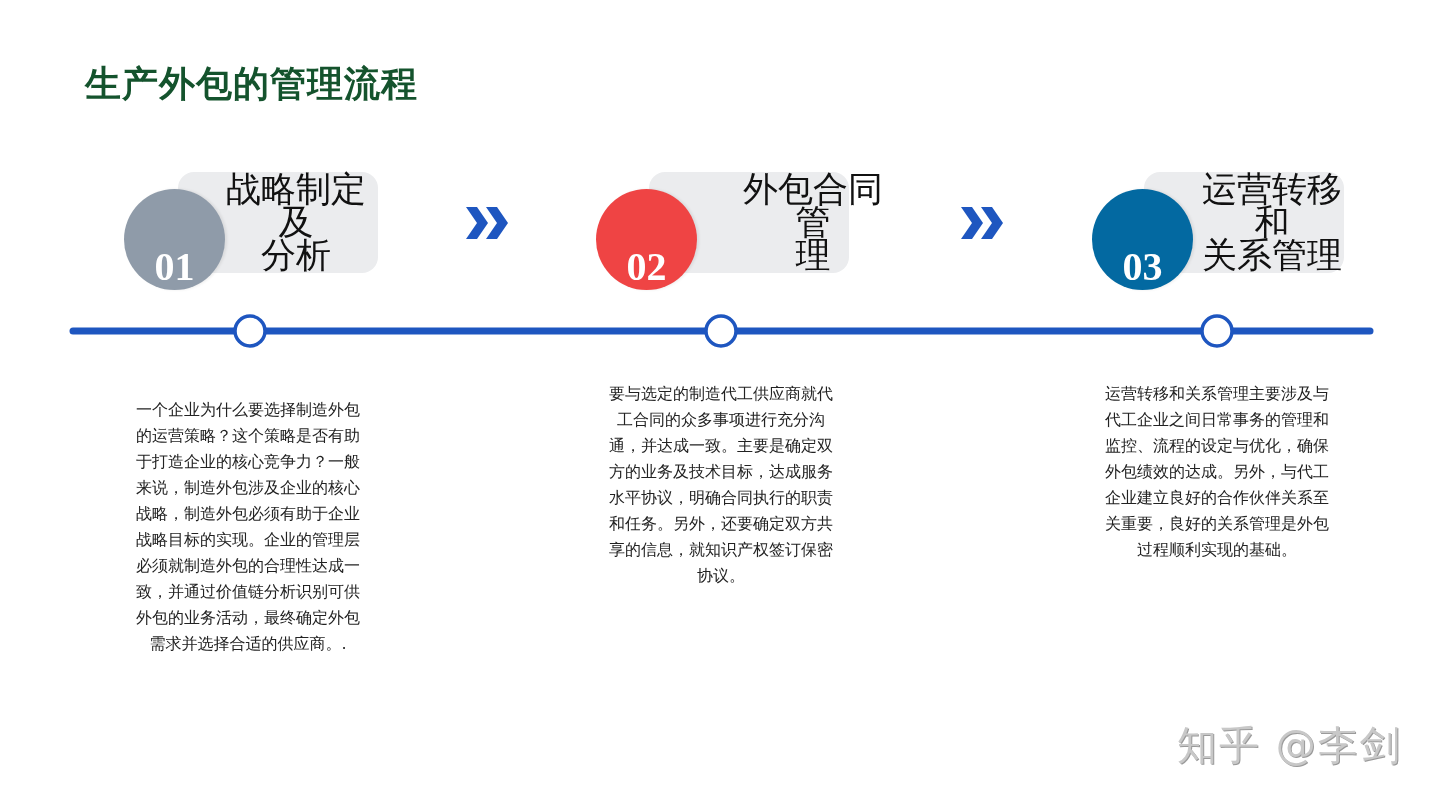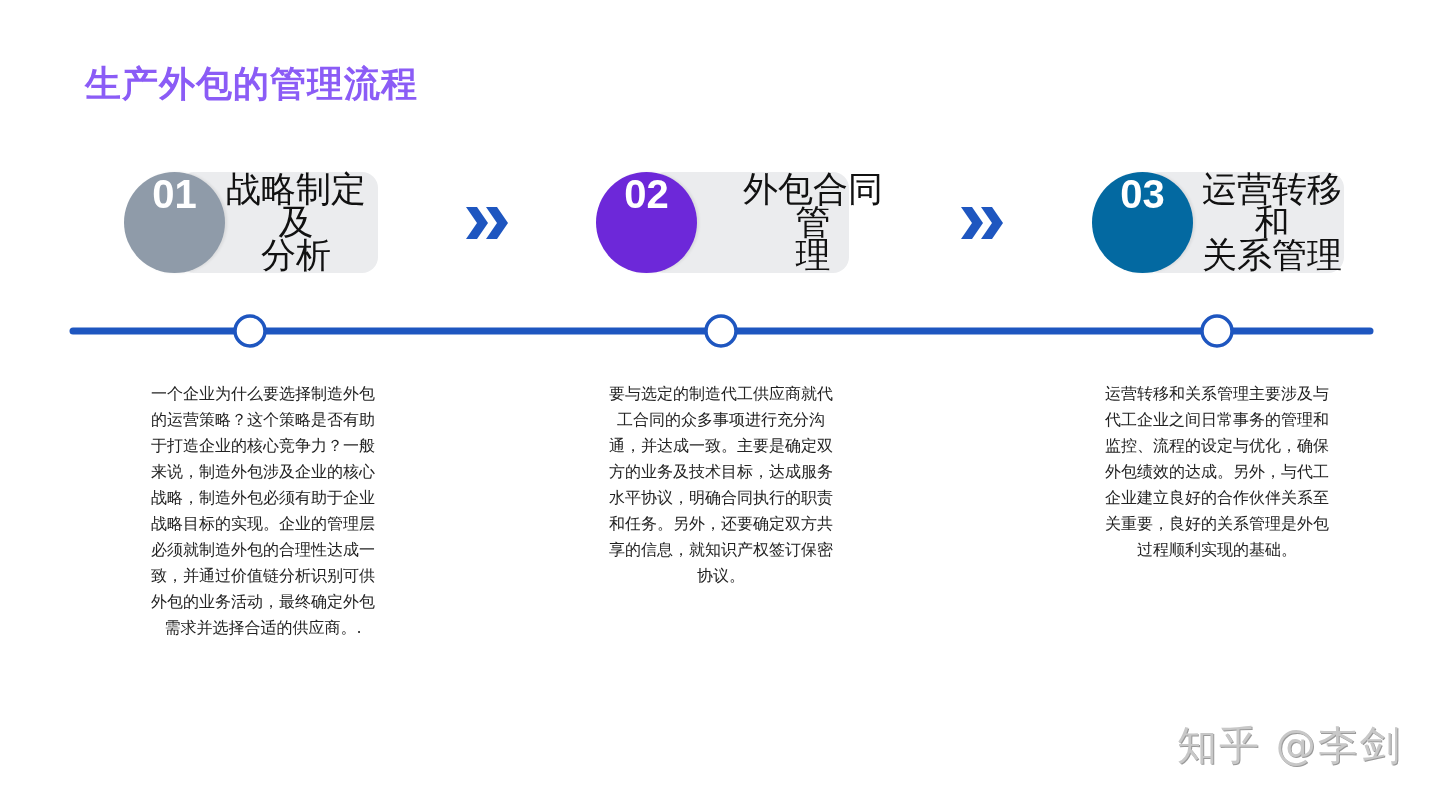--- a/index.html
+++ b/index.html
@@ -4,37 +4,37 @@
 <style>
   html, body { margin: 0; padding: 0; }
   body {
     width: 1440px; height: 803px; position: relative; overflow: hidden;
     background: #ffffff;
     font-family: "DejaVu Sans", "Liberation Sans", sans-serif;
     color: #1a1a1a;
   }
   .title {
     position: absolute; left: 85px; top: 62px;
-    font-size: 36px; font-weight: bold; letter-spacing: 1px; color: #8b5cf6;
+    font-size: 36px; font-weight: bold; letter-spacing: 1px; color: #14532d;
     line-height: 44px;
   }
   .step { position: absolute; top: 172px; height: 101px; }
   .pill {
     position: absolute; top: 0; height: 101px; width: 200px;
     background: #ebecee; border-radius: 16px;
   }
   .pill-text {
     position: absolute; top: 0; height: 101px; display: flex; align-items: center; justify-content: center;
     text-align: center; font-size: 35px; line-height: 33px; color: #111;
   }
   .circle {
-    position: absolute; top: 0; width: 101px; height: 101px; border-radius: 50%;
-    display: flex; align-items: flex-start; justify-content: center;
+    position: absolute; top: 17px; width: 101px; height: 101px; border-radius: 50%;
+    display: flex; align-items: flex-end; justify-content: center;
     color: #fff; font-weight: bold; font-size: 40px;
-    font-family: Liberation Sans, sans-serif;
+    font-family: Liberation Serif, serif;
     box-shadow: 2px 0 3px rgba(0,0,0,0.08);
   }
   .chev { position: absolute; top: 207px; width: 44px; height: 32px; }
   .timeline { position: absolute; left: 0; top: 0; width: 1440px; height: 803px; pointer-events: none; }
   .desc {
     position: absolute; top: 381px; width: 230px; text-align: center;
     font-size: 16px; line-height: 26px; color: #222;
   }
   .watermark {
     position: absolute; left: 1177px; top: 718px;
@@ -66,21 +66,21 @@
 </svg>
 
 <div class="step" style="left:596px; width:254px;">
   <div class="pill" style="left:53px;"></div>
   <div class="pill-text" style="left:98px; width:148px;margin-left:45px;">
     <div>
       <div>外包合同管</div>
       <div>理</div>
     </div>
   </div>
-  <div class="circle" style="left:0; background:#6d28d9;">
+  <div class="circle" style="left:0; background:#ef4444;">
     <span>02</span>
   </div>
 </div>
 
 <svg class="chev" style="left:961px;" viewBox="0 0 44 32">
   <polygon points="0,0 11,0 22,16 11,32 0,32 11,16" fill="#1E56C0"></polygon>
   <polygon points="20,0 31,0 42,16 31,32 20,32 31,16" fill="#1E56C0"></polygon>
 </svg>
 
 <div class="step" style="left:1092px; width:254px;">
@@ -96,17 +96,17 @@
   </div>
 </div>
 
 <svg class="timeline" viewBox="0 0 1440 803">
   <line x1="73" y1="331" x2="1370" y2="331" stroke="#1E56C0" stroke-width="7" stroke-linecap="round"></line>
   <circle cx="250" cy="331" r="15" fill="#ffffff" stroke="#1E56C0" stroke-width="3.5"></circle>
   <circle cx="721" cy="331" r="15" fill="#ffffff" stroke="#1E56C0" stroke-width="3.5"></circle>
   <circle cx="1217" cy="331" r="15" fill="#ffffff" stroke="#1E56C0" stroke-width="3.5"></circle>
 </svg>
 
-<div class="desc" style="left:148px;">一个企业为什么要选择制造外包的运营策略？这个策略是否有助于打造企业的核心竞争力？一般来说，制造外包涉及企业的核心战略，制造外包必须有助于企业战略目标的实现。企业的管理层必须就制造外包的合理性达成一致，并通过价值链分析识别可供外包的业务活动，最终确定外包需求并选择合适的供应商。.</div>
+<div class="desc" style="left:133px;margin-top:16px;">一个企业为什么要选择制造外包的运营策略？这个策略是否有助于打造企业的核心竞争力？一般来说，制造外包涉及企业的核心战略，制造外包必须有助于企业战略目标的实现。企业的管理层必须就制造外包的合理性达成一致，并通过价值链分析识别可供外包的业务活动，最终确定外包需求并选择合适的供应商。.</div>
 <div class="desc" style="left:606px;">要与选定的制造代工供应商就代工合同的众多事项进行充分沟通，并达成一致。主要是确定双方的业务及技术目标，达成服务水平协议，明确合同执行的职责和任务。另外，还要确定双方共享的信息，就知识产权签订保密协议。</div>
 <div class="desc" style="left:1102px;">运营转移和关系管理主要涉及与代工企业之间日常事务的管理和监控、流程的设定与优化，确保外包绩效的达成。另外，与代工企业建立良好的合作伙伴关系至关重要，良好的关系管理是外包过程顺利实现的基础。</div>
 
 <div class="watermark">知乎 @李剑</div>
 
 </body></html>

